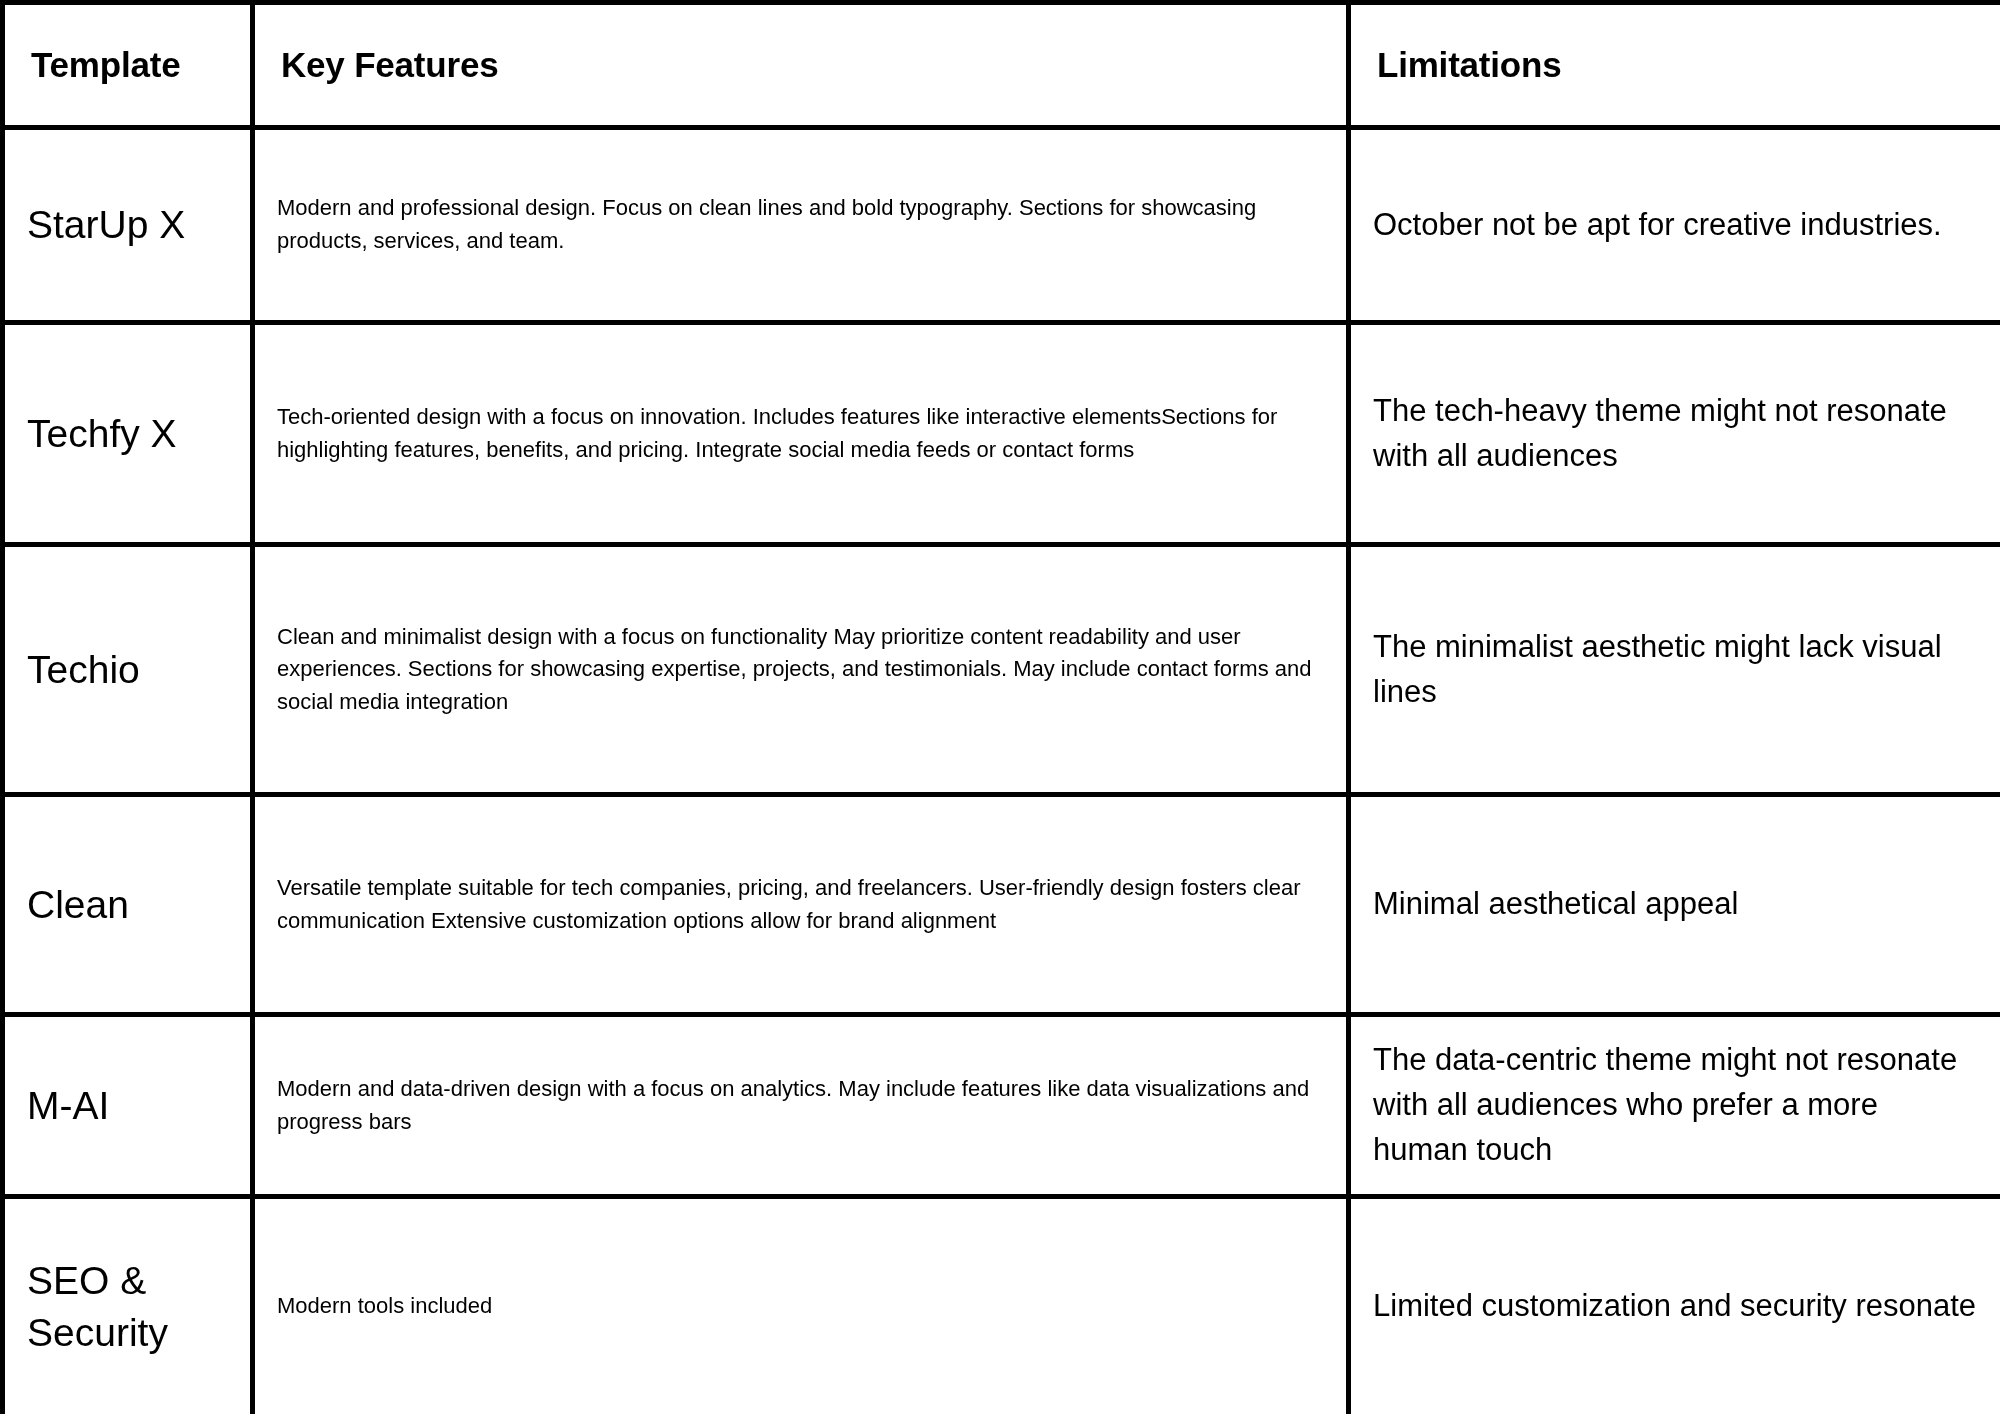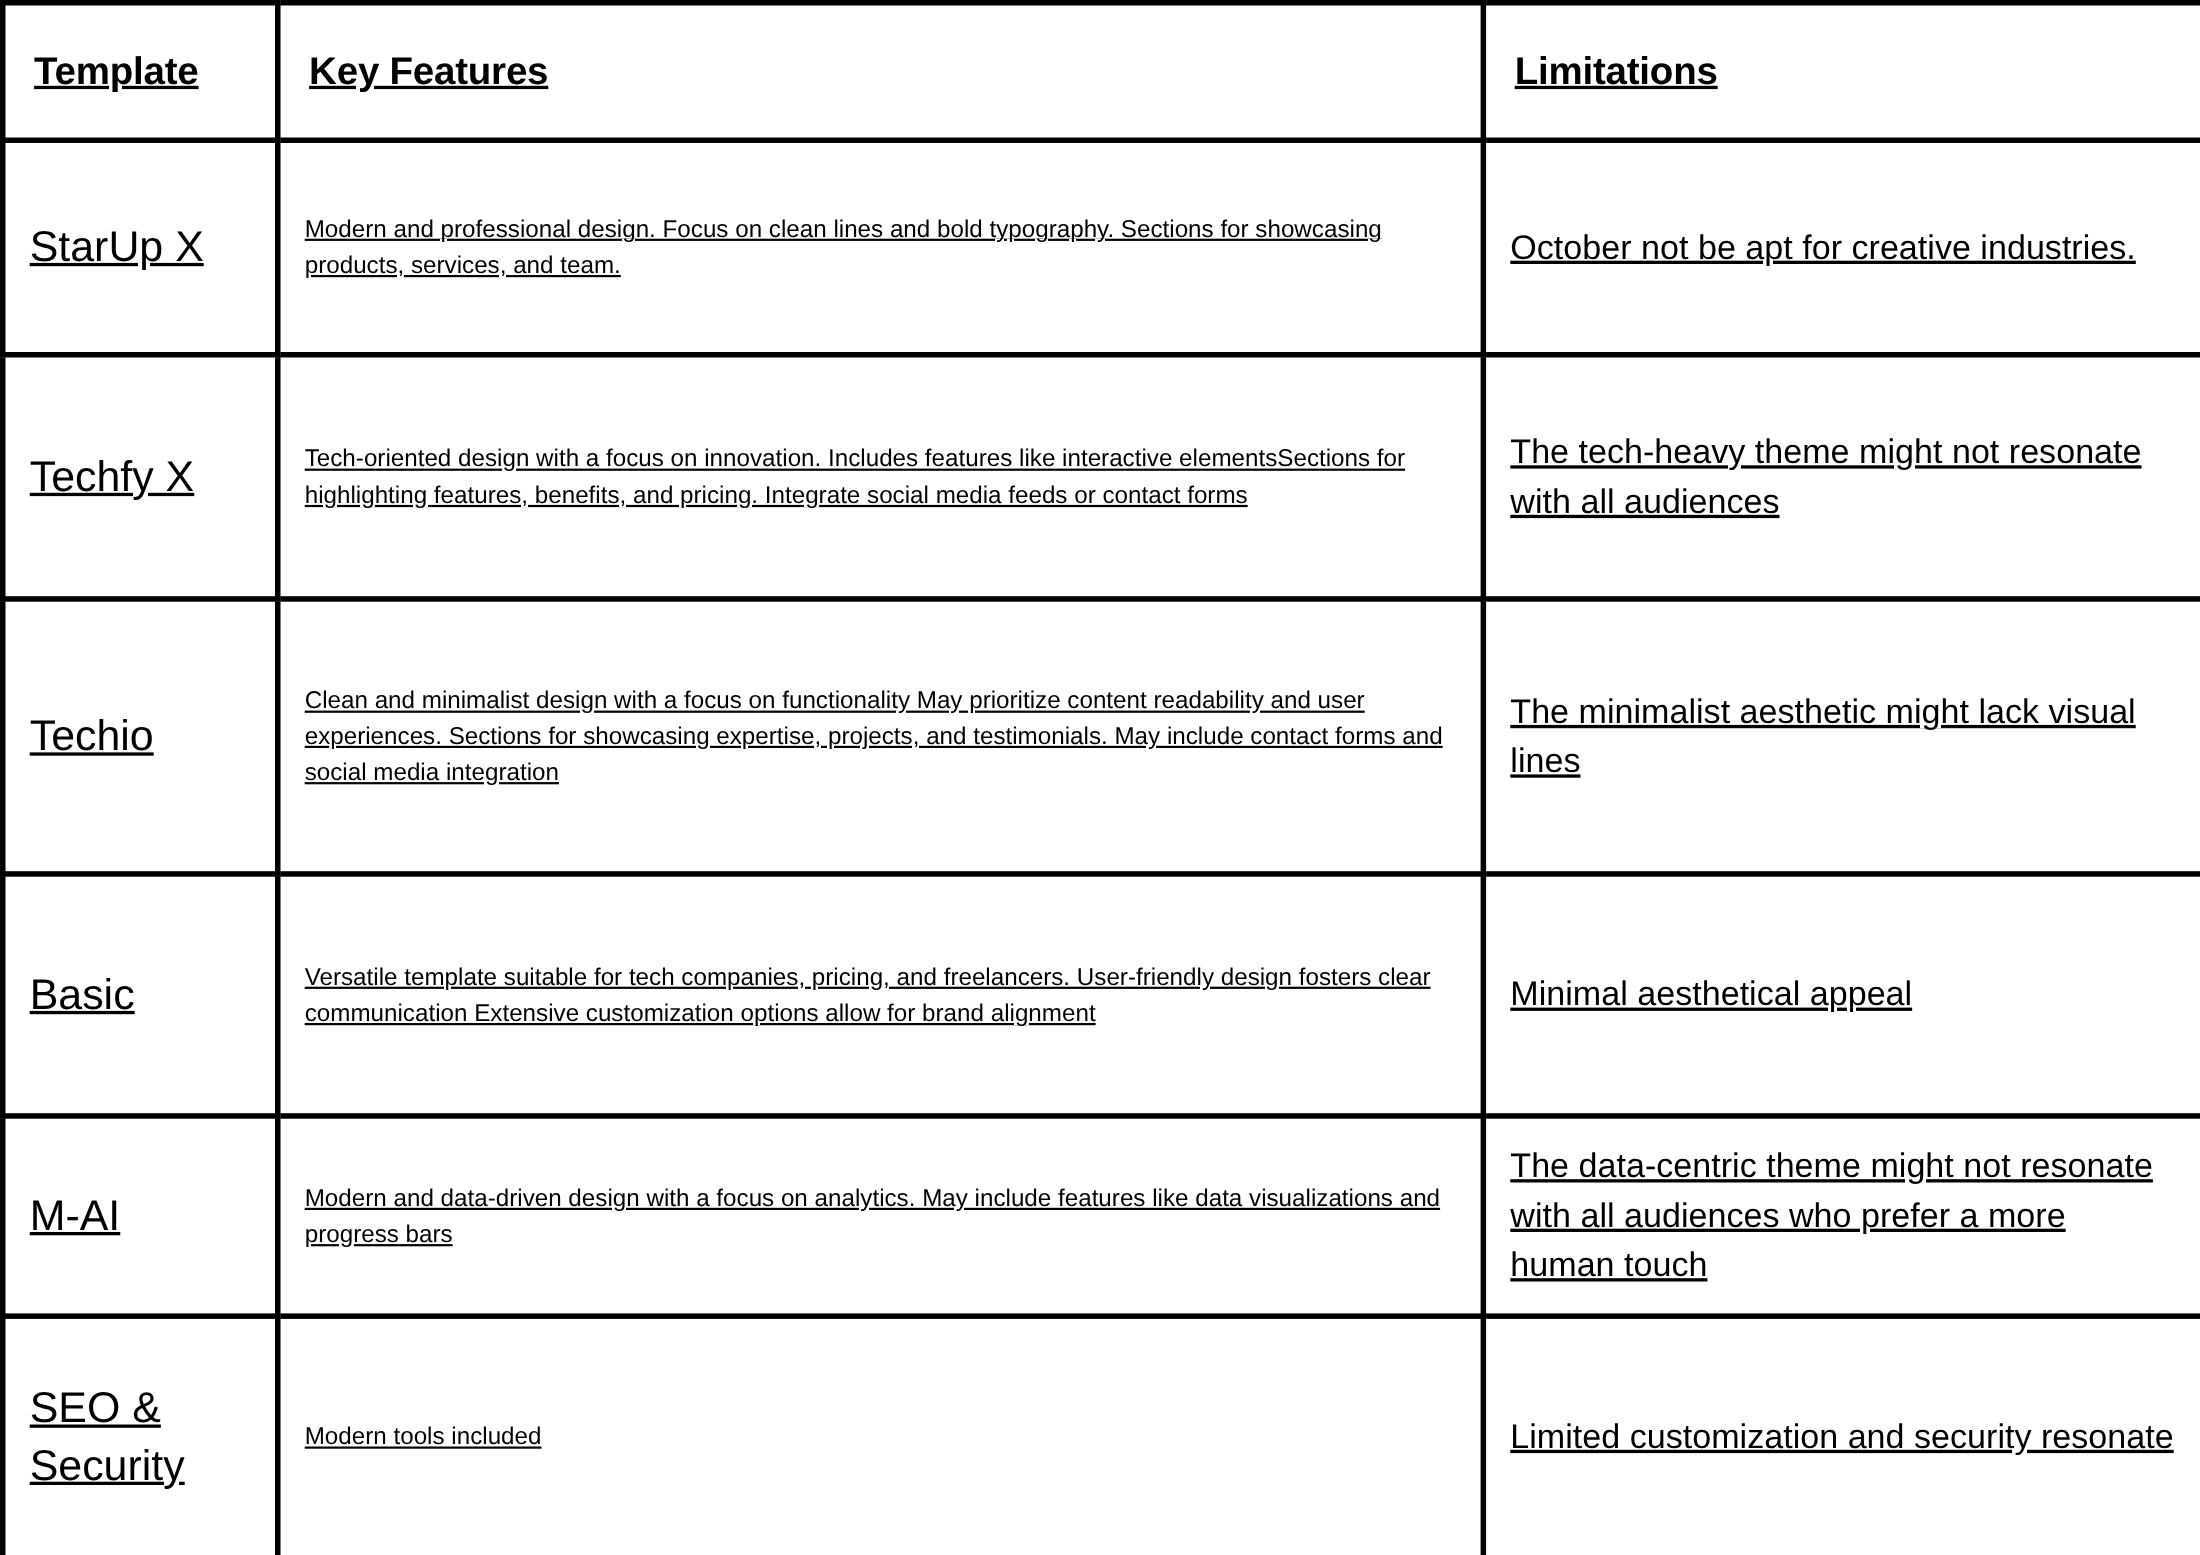--- a/index.html
+++ b/index.html
@@ -13,21 +13,20 @@
     overflow: hidden;
     font-family: "Liberation Sans", sans-serif;
     color: #000000;
   }
 
   .table-wrap {
     width: 2000px;
     height: 1290px;
     box-sizing: border-box;
     display: block;
-    text-decoration: underline;
   }
 
   table.comparison-table {
     border-collapse: collapse;
     width: 2000px;
     height: 1414px;
     table-layout: fixed;
     background: #ffffff;
   }
 
@@ -144,21 +143,21 @@
         </td>
         <td class="cell-features">
           <span class="cell-text">Clean and minimalist design with a focus on functionality May prioritize content readability and user experiences. Sections for showcasing expertise, projects, and testimonials. May include contact forms and social media integration</span>
         </td>
         <td class="cell-limits">
           <span class="cell-text">The minimalist aesthetic might lack visual lines</span>
         </td>
       </tr>
       <tr class="row-3">
         <td class="cell-template">
-          <span class="cell-text">Basic</span>
+          <span class="cell-text">Clean</span>
         </td>
         <td class="cell-features">
           <span class="cell-text">Versatile template suitable for tech companies, pricing, and freelancers. User-friendly design fosters clear communication Extensive customization options allow for brand alignment</span>
         </td>
         <td class="cell-limits">
           <span class="cell-text">Minimal aesthetical appeal</span>
         </td>
       </tr>
       <tr class="row-4">
         <td class="cell-template">

